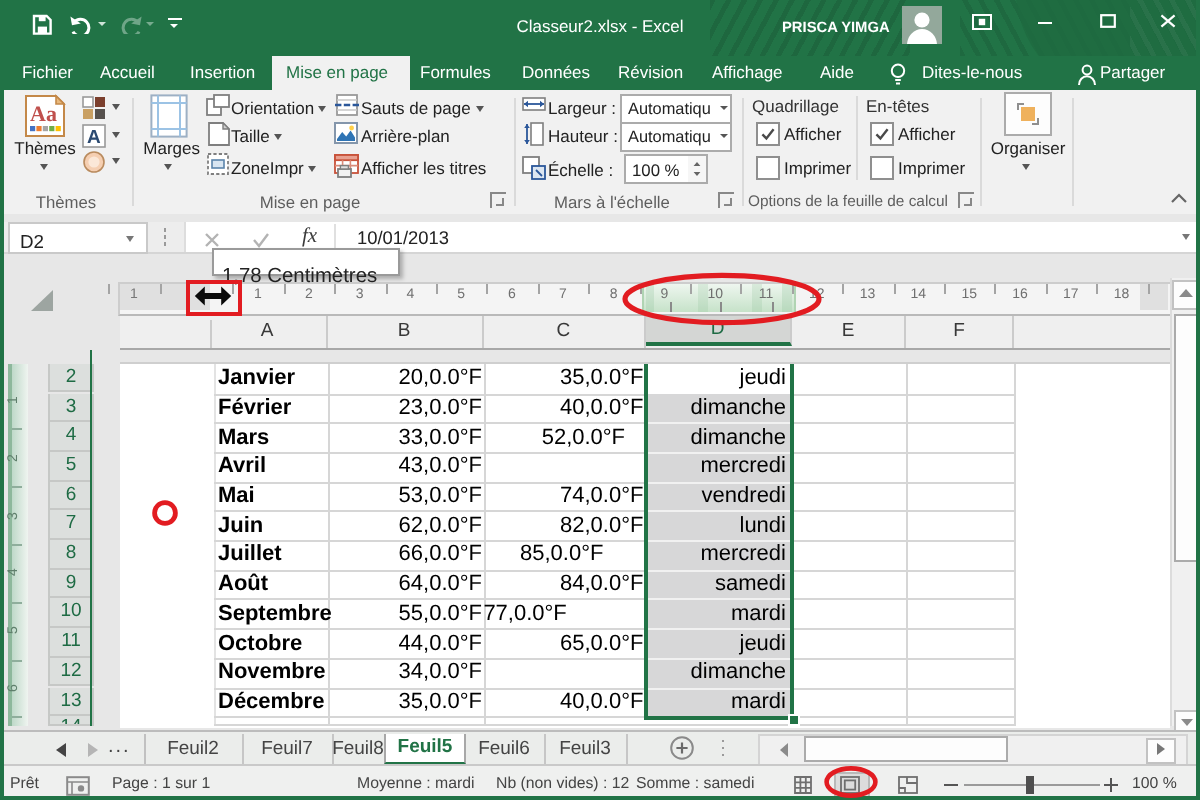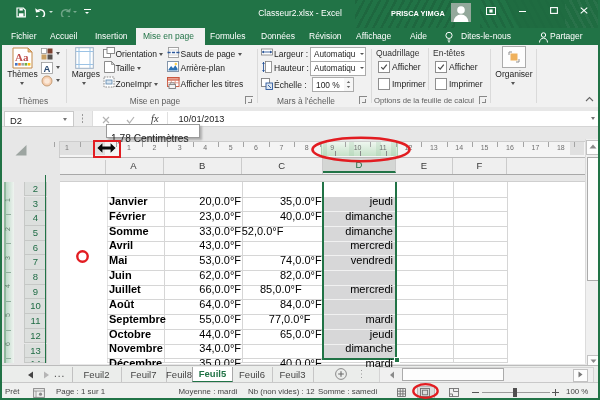--- a/index.html
+++ b/index.html
@@ -25,21 +25,21 @@
 
 #gstrip{left:0;top:127px;width:600px;height:12px;background:#e7e7e7;}
 
 #ruler{left:0;top:139px;width:600px;height:18px;background:#e7e7e7;}
 .rnum{position:absolute;top:4.5px;font-size:7px;color:#6f6f6f;transform:translateX(-50%);}
 .rtick{position:absolute;top:3px;width:1px;height:4.5px;background:#a4a4a4;}
 
 #chead{left:0;top:158px;width:600px;height:16px;}
 .cl{position:absolute;top:0;height:16px;line-height:16px;text-align:center;font-size:9.5px;color:#383838;border-right:1px solid #cbcbcb;}
 
-.cell{position:absolute;font-size:11px;color:#000;white-space:nowrap;margin-top:12px;}
+.cell{position:absolute;font-size:11px;color:#000;white-space:nowrap;}
 .gvl{position:absolute;width:1px;background:#d6d6d6;}
 .ghl{position:absolute;height:1px;background:#d6d6d6;}
 .rh{position:absolute;left:24px;width:21px;border:1px solid #c6c8c6;border-top:none;background:#dcdfdd;color:#1e6b44;font-size:9.5px;text-align:center;}
 
 #stabs{left:0;top:364.5px;width:600px;height:17px;background:#ebedeb;border-top:1px solid #bcbcbc;}
 .stab{position:absolute;top:1px;height:16px;line-height:15px;font-size:9.5px;color:#444;text-align:center;border-right:1px solid #c6c6c6;}
 
 #sbar{left:0;top:381.5px;width:600px;height:18.5px;background:#eff0ef;border-top:1px solid #c9c9c9;}
 #sbar .s{position:absolute;top:4.5px;font-size:7.9px;color:#444;white-space:nowrap;}
 
@@ -414,44 +414,46 @@
 <div class="ab" style="left:321.9px;top:358.2px;width:75px;height:1.8px;background:#217346;z-index:5"></div>
 <div class="ab" style="left:393.6px;top:356.8px;width:4.2px;height:4.2px;background:#217346;border:1px solid #fff;z-index:6"></div>
 <div class="cell" style="left:109px;top:183.2px;font-weight:bold">Janvier</div>
 <div class="cell" style="left:164px;top:183.2px;width:77px;text-align:right">20,0.0°F</div>
 <div class="cell" style="left:241.7px;top:183.2px;width:80px;text-align:right">35,0.0°F</div>
 <div class="cell" style="left:300px;top:183.2px;width:93px;text-align:right;z-index:7">jeudi</div>
 <div class="cell" style="left:109px;top:197.9px;font-weight:bold">Février</div>
 <div class="cell" style="left:164px;top:197.9px;width:77px;text-align:right">23,0.0°F</div>
 <div class="cell" style="left:241.7px;top:197.9px;width:80px;text-align:right">40,0.0°F</div>
 <div class="cell" style="left:300px;top:197.9px;width:93px;text-align:right;z-index:7">dimanche</div>
-<div class="cell" style="left:109px;top:212.6px;font-weight:bold">Somme</div>
+<div class="cell" style="left:109px;top:212.6px;font-weight:bold">Mars</div>
 <div class="cell" style="left:164px;top:212.6px;width:77px;text-align:right">33,0.0°F</div>
-<div class="cell" style="left:241.7px;top:212.6px;width:100px;text-align:left">52,0.0°F</div>
+<div class="cell" style="left:241.7px;top:212.6px;width:100px;text-align:center">52,0.0°F</div>
 <div class="cell" style="left:300px;top:212.6px;width:93px;text-align:right;z-index:7">dimanche</div>
 <div class="cell" style="left:109px;top:227.3px;font-weight:bold">Avril</div>
 <div class="cell" style="left:164px;top:227.3px;width:77px;text-align:right">43,0.0°F</div>
 <div class="cell" style="left:300px;top:227.3px;width:93px;text-align:right;z-index:7">mercredi</div>
 <div class="cell" style="left:109px;top:242.0px;font-weight:bold">Mai</div>
 <div class="cell" style="left:164px;top:242.0px;width:77px;text-align:right">53,0.0°F</div>
 <div class="cell" style="left:241.7px;top:242.0px;width:80px;text-align:right">74,0.0°F</div>
 <div class="cell" style="left:300px;top:242.0px;width:93px;text-align:right;z-index:7">vendredi</div>
 <div class="cell" style="left:109px;top:256.7px;font-weight:bold">Juin</div>
 <div class="cell" style="left:164px;top:256.7px;width:77px;text-align:right">62,0.0°F</div>
 <div class="cell" style="left:241.7px;top:256.7px;width:80px;text-align:right">82,0.0°F</div>
+<div class="cell" style="left:300px;top:256.7px;width:93px;text-align:right;z-index:7">lundi</div>
 <div class="cell" style="left:109px;top:271.4px;font-weight:bold">Juillet</div>
 <div class="cell" style="left:164px;top:271.4px;width:77px;text-align:right">66,0.0°F</div>
 <div class="cell" style="left:241.7px;top:271.4px;width:60px;text-align:right">85,0.0°F</div>
 <div class="cell" style="left:300px;top:271.4px;width:93px;text-align:right;z-index:7">mercredi</div>
 <div class="cell" style="left:109px;top:286.1px;font-weight:bold">Août</div>
 <div class="cell" style="left:164px;top:286.1px;width:77px;text-align:right">64,0.0°F</div>
 <div class="cell" style="left:241.7px;top:286.1px;width:80px;text-align:right">84,0.0°F</div>
+<div class="cell" style="left:300px;top:286.1px;width:93px;text-align:right;z-index:7">samedi</div>
 <div class="cell" style="left:109px;top:300.8px;font-weight:bold">Septembre</div>
 <div class="cell" style="left:164px;top:300.8px;width:77px;text-align:right">55,0.0°F</div>
-<div class="cell" style="left:241.7px;top:300.8px;width:96px;text-align:center">77,0.0°F</div>
+<div class="cell" style="left:241.7px;top:300.8px;width:96px;text-align:left">77,0.0°F</div>
 <div class="cell" style="left:300px;top:300.8px;width:93px;text-align:right;z-index:7">mardi</div>
 <div class="cell" style="left:109px;top:315.5px;font-weight:bold">Octobre</div>
 <div class="cell" style="left:164px;top:315.5px;width:77px;text-align:right">44,0.0°F</div>
 <div class="cell" style="left:241.7px;top:315.5px;width:80px;text-align:right">65,0.0°F</div>
 <div class="cell" style="left:300px;top:315.5px;width:93px;text-align:right;z-index:7">jeudi</div>
 <div class="cell" style="left:109px;top:330.2px;font-weight:bold">Novembre</div>
 <div class="cell" style="left:164px;top:330.2px;width:77px;text-align:right">34,0.0°F</div>
 <div class="cell" style="left:300px;top:330.2px;width:93px;text-align:right;z-index:7">dimanche</div>
 <div class="cell" style="left:109px;top:344.9px;font-weight:bold">Décembre</div>
 <div class="cell" style="left:164px;top:344.9px;width:77px;text-align:right">35,0.0°F</div>

